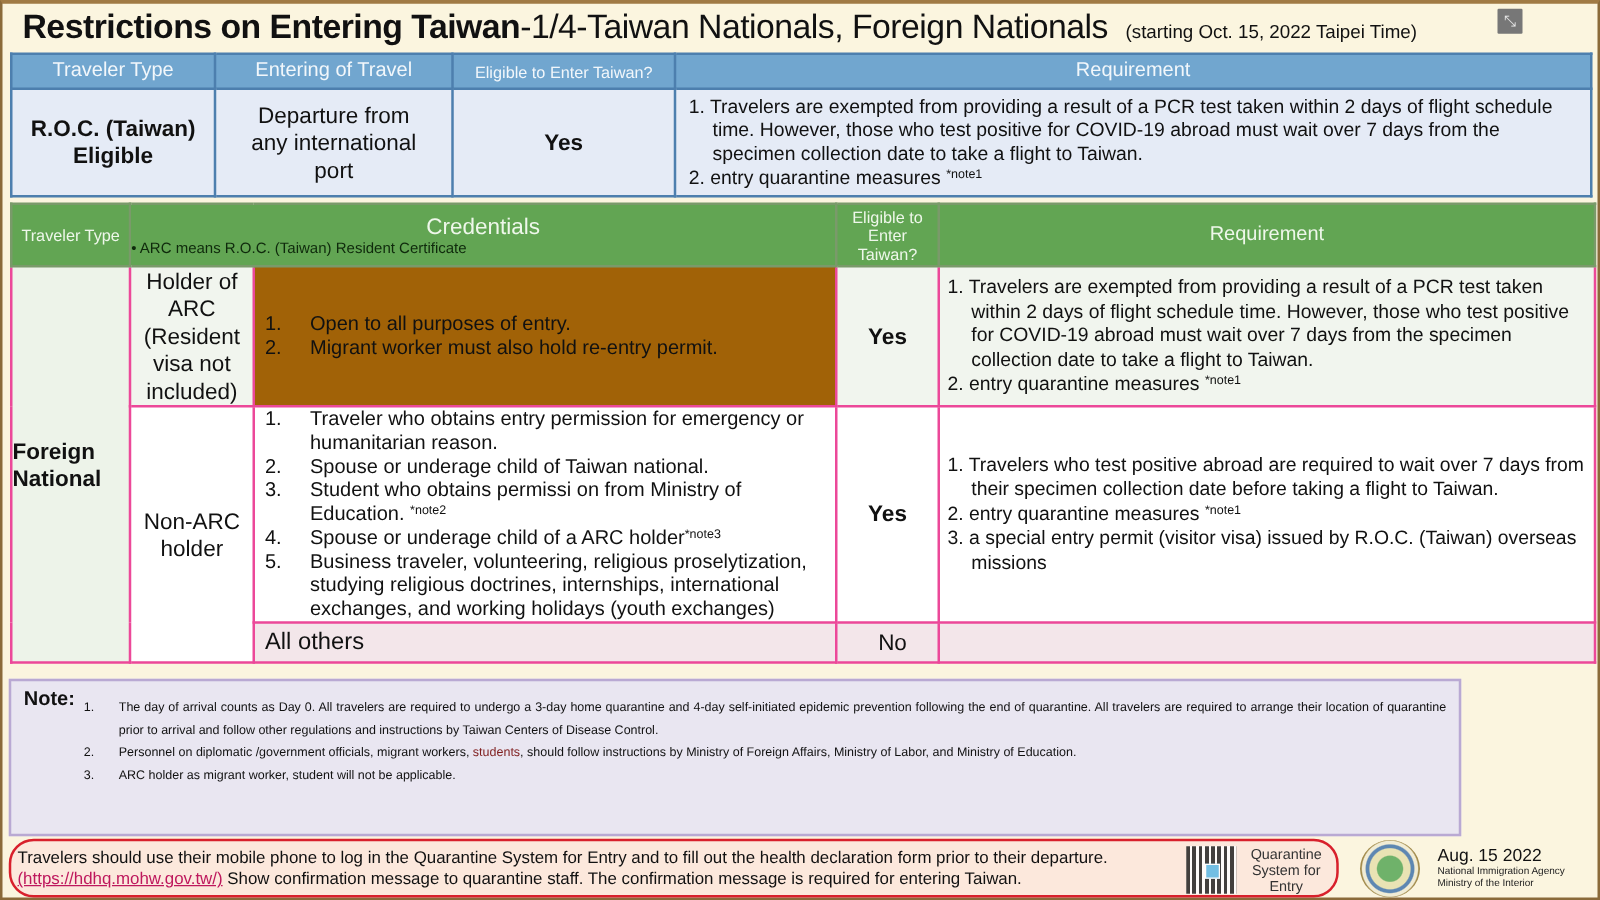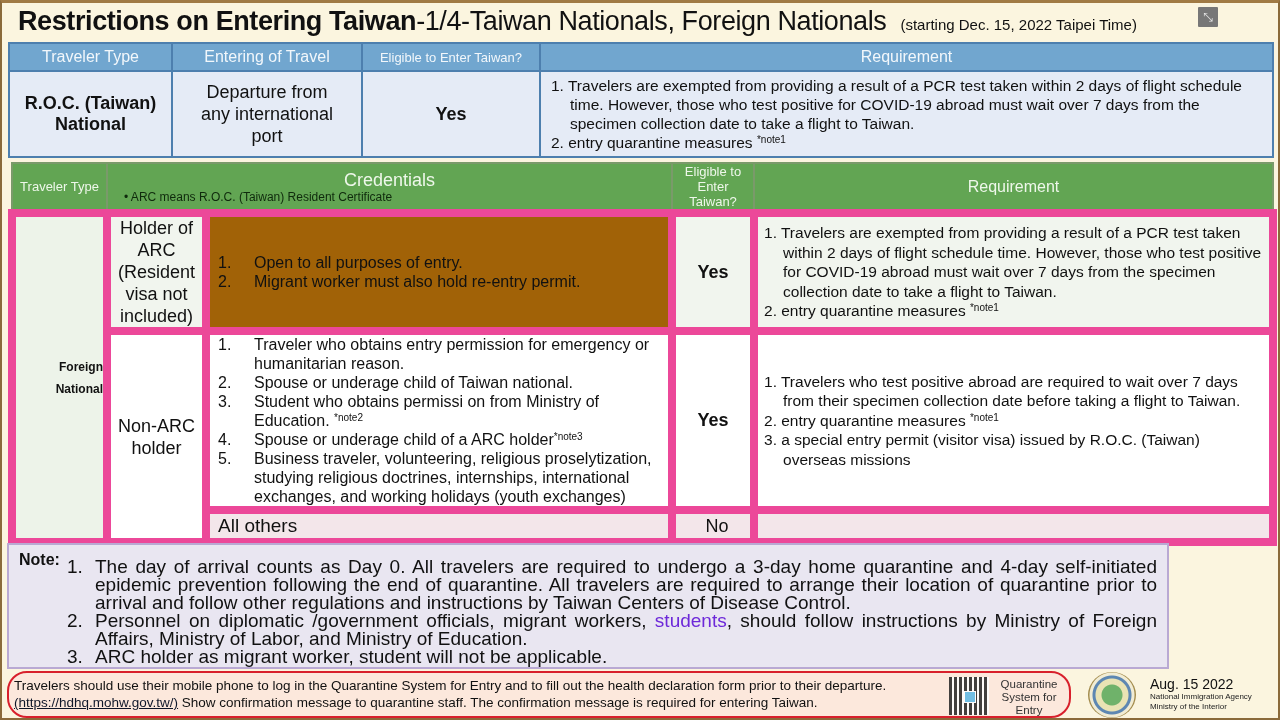--- a/index.html
+++ b/index.html
@@ -29,25 +29,25 @@
   .req { text-align: left !important; font-size: 15.5px !important; line-height: 19px; padding: 0 10px; }
   .req ol { list-style: none; }
   .req li { padding-left: 19px; text-indent: -19px; }
   sup { font-size: 10px; vertical-align: 5px; line-height: 0; }
 
   
   .t2 { position: absolute; left: 8px; top: 162px; width: 1269px; }
   .t2 th { background: #62a553; color: #eef7ea; font-weight: normal; border: 2px solid #7a9a6a; text-align: center; vertical-align: middle; height: 50px; }
   .t2 th.tt { font-size: 13px; }
   .t2 th.cred { font-size: 18px; position: relative; }
-  .t2 th.cred .cred-note { display: block; font-size: 12px; color: #0f2a0c; text-align: left; padding-left: 16px; margin-top: -1px; }
+  .t2 th.cred .cred-note { display: block; font-size: 12px; color: #0f2a0c; text-align: left; padding-left: 0; margin-top: -1px; }
   .t2 th.elig { font-size: 13px; line-height: 15px; }
   .t2 th.reqh { font-size: 16px; }
-  .t2 td { border: 8px solid #ec4899; font-size: 15.5px; vertical-align: middle; margin-left: 21px; }
-  .t2 td.fn { background: #edf3e9; text-align: right; font-weight: bold; font-size: 12px; line-height: 22px; }
+  .t2 td { border: 2px solid #ec4899; font-size: 15.5px; vertical-align: middle; margin-left: 21px; }
+  .t2 td.fn { background: #edf3e9; text-align: left; font-weight: bold; font-size: 18px; line-height: 22px; }
   .t2 td.ctype { background: #fff; text-align: center; font-size: 18px; line-height: 22px; }
   .t2 td.ctype.arc { background: #f1f5ee; }
   .t2 td.cred-list { font-size: 16px; line-height: 19px; padding: 0 6px 0 8px; }
   .t2 td.cred-list.arc { background: #a16207; }
   .t2 td.cred-list.nonarc { background: #fff; }
   .t2 td.cred-list ol { list-style: none; }
   .t2 td.cred-list li { padding-left: 36px; text-indent: -36px; }
   .t2 td.cred-list li .n { display: inline-block; width: 36px; text-indent: 0; }
   .t2 td.yes { text-align: center; font-weight: bold; font-size: 18px; }
   .t2 td.yes.arc { background: #f1f5ee; }
@@ -56,65 +56,65 @@
   .t2 td.req2.arc { background: #f1f5ee; }
   .t2 td.req2.nonarc { background: #fff; }
   .t2 td.req2 ol { list-style: none; }
   .t2 td.req2 li { padding-left: 19px; text-indent: -19px; }
   .t2 td.pink { background: #f3e6ea; font-size: 19px; padding-left: 8px; }
   .t2 td.pink.center { text-align: center; font-size: 18px; }
 
   
   .note-box { position: absolute; left: 7px; top: 543px; width: 1162px; height: 126px; background: #e9e6f1; border: 2px solid #b9a9d3; }
   .note-label { position: absolute; left: 10px; top: 6px; font-weight: bold; font-size: 16px; }
-  .note-list { position: absolute; left: 58px; top: 13px; right: 10px; list-style: none; font-size: 19px; line-height: 18px; text-align: justify; }
+  .note-list { position: absolute; left: 58px; top: 13px; right: 10px; list-style: none; font-size: 10px; line-height: 18px; text-align: justify; }
   .note-list li { padding-left: 28px; text-indent: -28px; }
   .note-list li .n { display: inline-block; width: 28px; text-indent: 0; }
-  .note-list a { color: #6d28d9; }
+  .note-list a { color: #7f1d1d; }
 
   
   .bottom-box { position: absolute; left: 7px; top: 671px; width: 1064px; height: 47px; background: #fce8dc; border: 2px solid #d8202c; border-radius: 20px; }
   .bottom-text { position: absolute; left: 5px; top: 4px; width: 930px; font-size: 13.5px; line-height: 17px; color: #111; }
-  .bottom-text a { color: #0f172a; text-decoration: underline; }
+  .bottom-text a { color: #be185d; text-decoration: underline; }
   .qr { position: absolute; left: 940px; top: 4px; width: 40px; height: 38px; background:
       repeating-linear-gradient(90deg, #222 0 3px, #fff 3px 5px),
       #fff; opacity: 0.85; }
   .qr::after { content: ""; position: absolute; left: 15px; top: 14px; width: 10px; height: 10px; background: #5bb7e5; border: 1px solid #fff; }
   .qr-label { position: absolute; left: 990px; top: 5px; width: 60px; font-size: 11.5px; line-height: 13px; text-align: center; color: #333; }
   .seal { position: absolute; left: 1088px; top: 672px; width: 48px; height: 46px; border-radius: 50%; background: radial-gradient(circle at 50% 50%, #6fb26a 0 10px, #e9e3b4 11px 16px, #5d87b2 17px 19px, #f1ecd4 20px 22px, #a28b4c 23px); }
   .date-block { position: absolute; left: 1150px; top: 676px; }
   .date-main { font-size: 14px; color: #111; }
   .date-org { font-size: 8px; line-height: 10px; color: #222; }
 </style>
 </head>
 <body>
 
 <div class="page"></div>
 
 <div class="title-row">
-  <span class="title-main">Restrictions on Entering Taiwan</span><span class="title-rest">-1/4-Taiwan Nationals, Foreign Nationals</span><span class="title-sub">(starting Dec. 15, 2022 Taipei Time)</span>
+  <span class="title-main">Restrictions on Entering Taiwan</span><span class="title-rest">-1/4-Taiwan Nationals, Foreign Nationals</span><span class="title-sub">(starting Oct. 15, 2022 Taipei Time)</span>
 </div>
 <div class="shrink-btn">⤡</div>
 
 <table class="t1">
   <colgroup>
       <col style="width:163px">
       <col style="width:190px">
       <col style="width:178px">
       <col>
     </colgroup>
   <tbody>
       <tr>
     <th>Traveler Type</th>
     <th>Entering of Travel</th>
     <th class="small">Eligible to Enter Taiwan?</th>
     <th>Requirement</th>
   </tr>
   <tr>
-    <td class="bold">R.O.C. (Taiwan) National</td>
+    <td class="bold">R.O.C. (Taiwan) Eligible</td>
     <td style="line-height:22px;padding:0 18px;">Departure from any international port</td>
     <td class="bold">Yes</td>
     <td class="req">
       <ol>
         <li>1. Travelers are exempted from providing a result of a PCR test taken within 2 days of flight schedule time. However, those who test positive for COVID-19 abroad must wait over 7 days from the specimen collection date to take a flight to Taiwan.</li>
         <li><span>2. entry quarantine measures </span><sup>*note1</sup></li>
       </ol>
     </td>
   </tr>
 </tbody>

